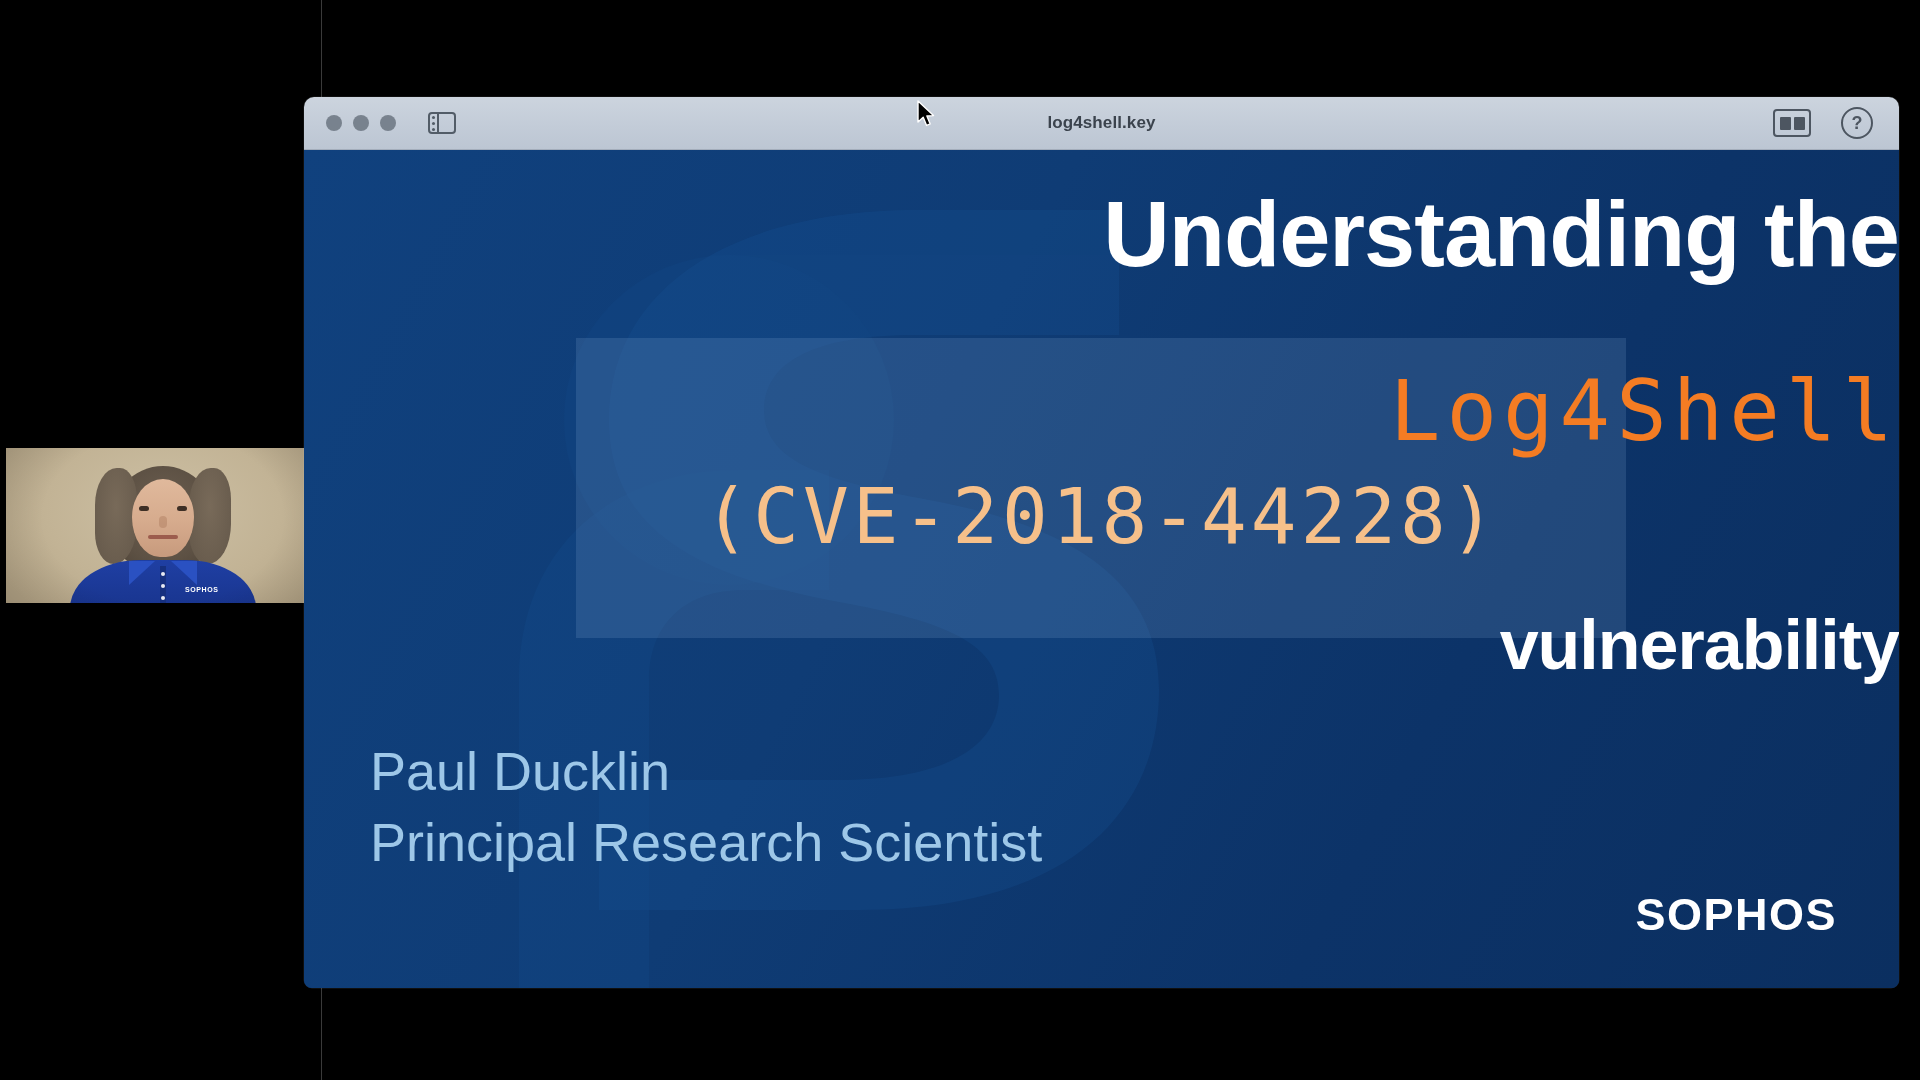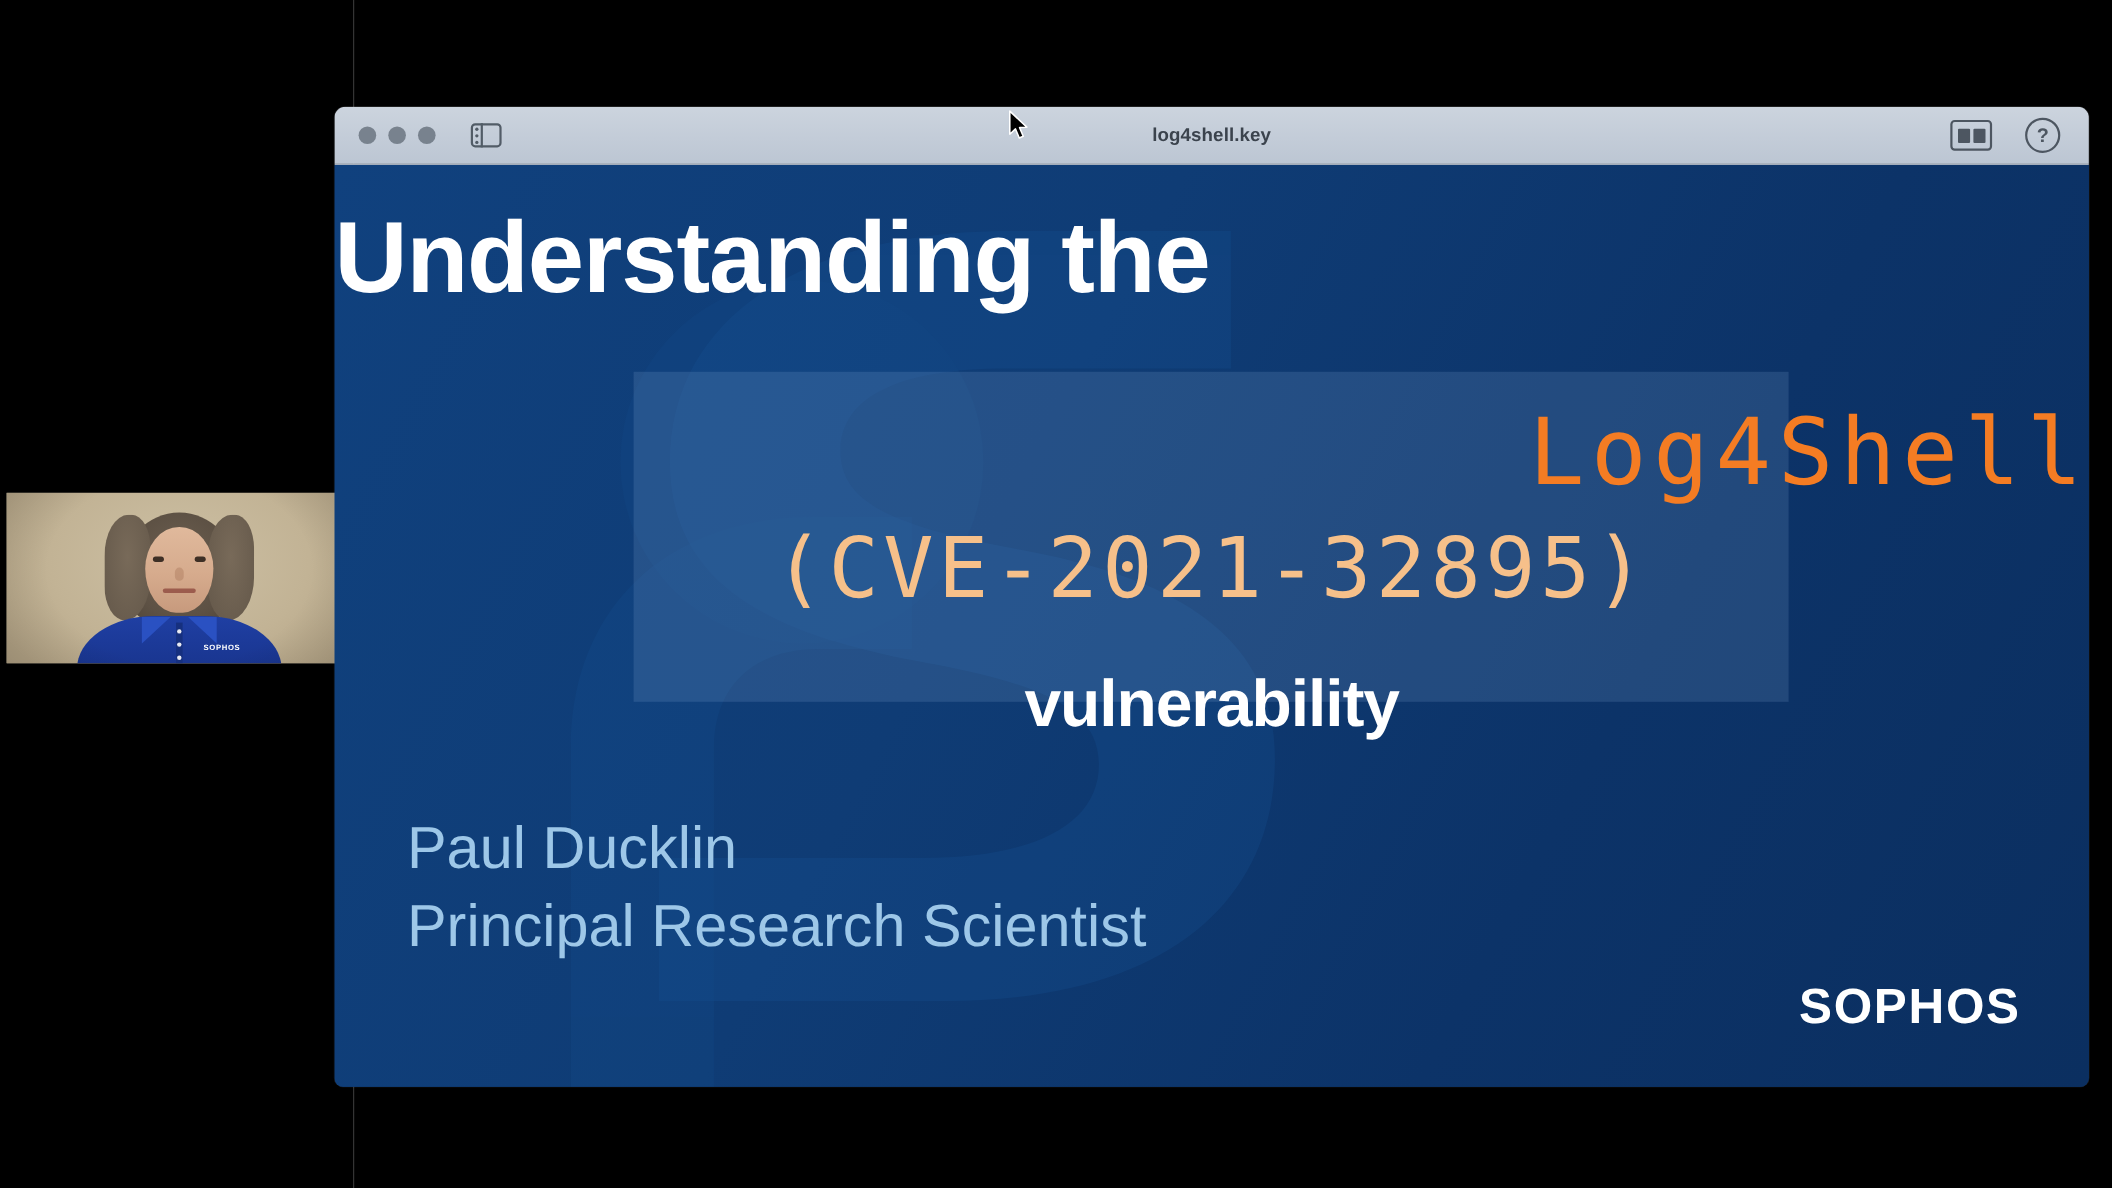--- a/index.html
+++ b/index.html
@@ -333,21 +333,21 @@
   }
 
   .slide-text {
     position: absolute;
     white-space: nowrap;
   }
 
   #title-line1 {
     left: 0; right: 0;
     top: 32px;
-    text-align: left;
+    text-align: right;
     font-size: 92px;
     font-weight: bold;
     color: #ffffff;
     letter-spacing: -1px;
     font-family: "Liberation Sans", sans-serif;
   }
 
   #code-line1 {
     left: 0; right: 0;
     top: 212px;
@@ -363,22 +363,22 @@
     text-align: center;
     font-size: 76px;
     color: #f6c08a;
     font-family: "DejaVu Sans Mono", monospace;
     letter-spacing: 4px;
   }
 
   #title-line2 {
     left: 0; right: 0;
     top: 455px;
-    text-align: center;
-    font-size: 60px;
+    text-align: right;
+    font-size: 70px;
     font-weight: bold;
     color: #ffffff;
     letter-spacing: -1px;
     font-family: "Liberation Sans", sans-serif;
   }
 
   #presenter-name {
     left: 66px;
     top: 590px;
     font-size: 54px;
@@ -495,21 +495,21 @@
                  C 365 240 420 215 515 215 L 720 215 L 720 90 Z" fill="#1b63ab" opacity="0.55"></path>
         <path d="M120 560 C 120 430 210 350 340 350 L 430 350 L 430 470 L 345 470
                  C 285 470 250 505 250 560 L 250 900 L 120 900 Z" fill="#1b63ab" opacity="0.38"></path>
         <circle cx="330" cy="300" r="165" fill="#1b63ab" opacity="0.25"></circle>
       </svg>
 
       <div id="code-block"></div>
 
       <div class="slide-text" id="title-line1">Understanding the</div>
       <div class="slide-text" id="code-line1">Log4Shell</div>
-      <div class="slide-text" id="code-line2">(CVE-2021-32895)</div>
+      <div class="slide-text" id="code-line2">(CVE-2018-44228)</div>
       <div class="slide-text" id="title-line2">vulnerability</div>
 
       <div class="slide-text" id="presenter-role">Principal Research Scientist</div>
       <div class="slide-text" id="presenter-name">Paul Ducklin</div>
 
       <div id="sophos-logo">SOPHOS</div>
     </div>
   </div>
 
   <svg id="cursor" viewBox="0 0 20 30" xmlns="http://www.w3.org/2000/svg">

